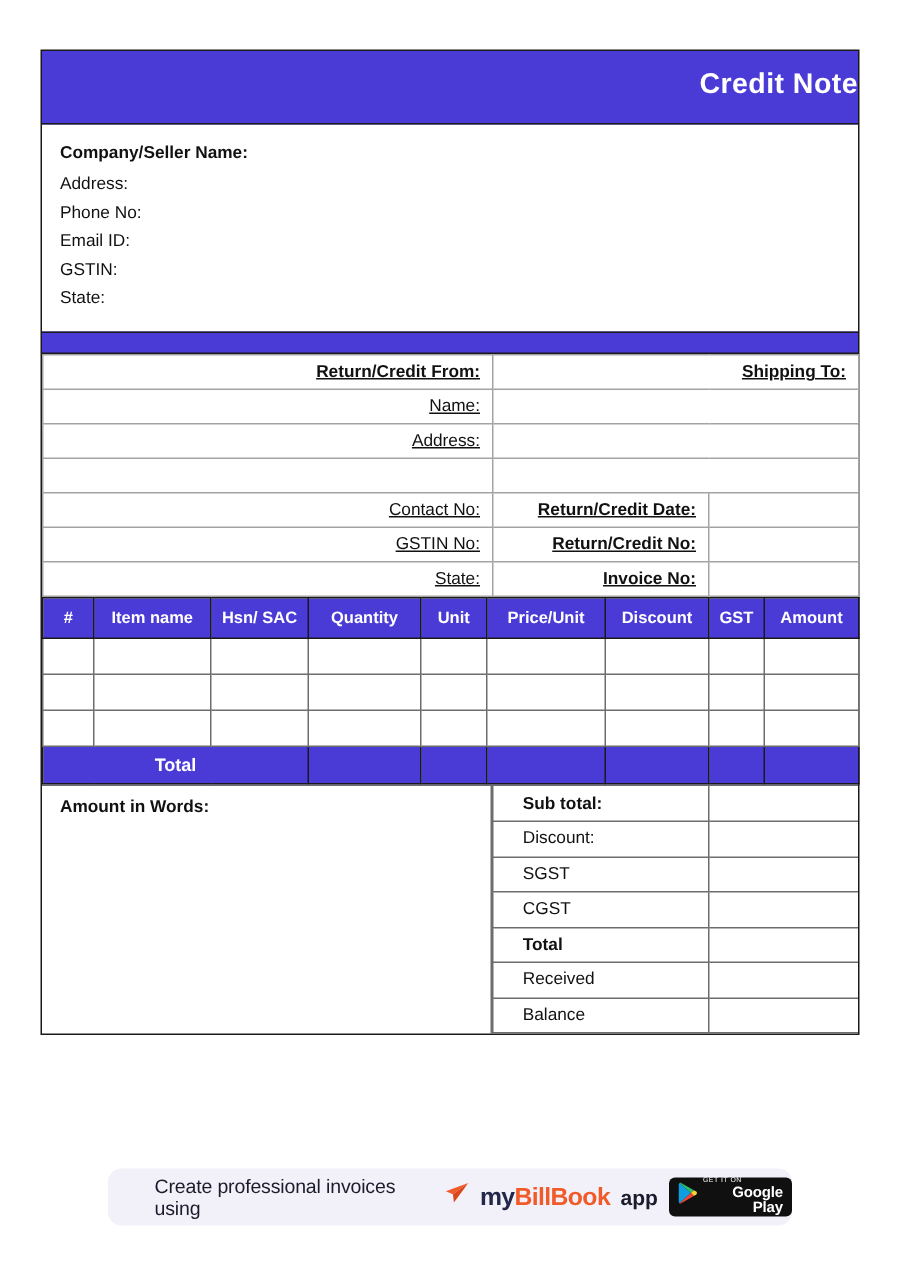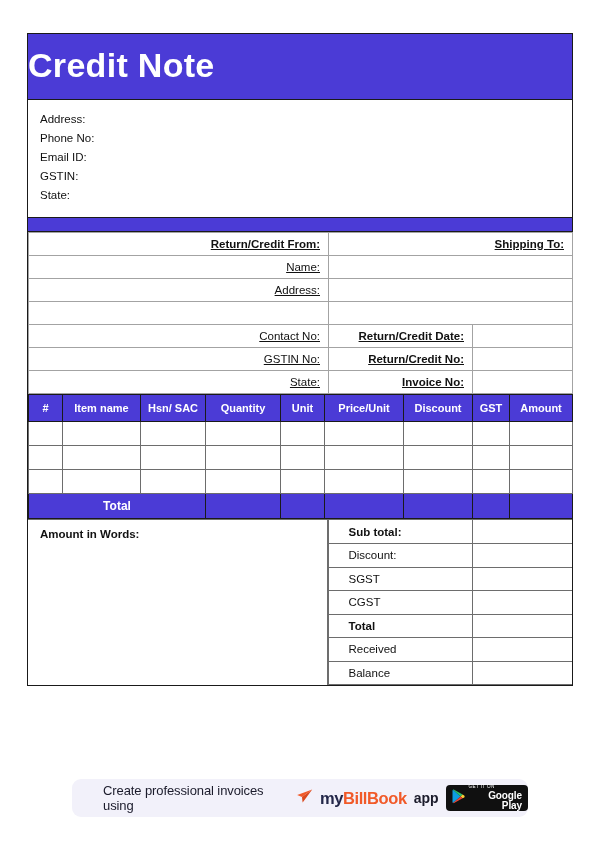--- a/index.html
+++ b/index.html
@@ -29,22 +29,22 @@
     width: 546px;
     border: 1px solid #1a1a1a;
     box-sizing: border-box;
     background: #ffffff;
   }
 
   
   .doc-title {
     background: #4b3bd6;
     color: #ffffff;
-    text-align: left;
-    font-size: 34px;
+    text-align: right;
+    font-size: 19px;
     font-weight: bold;
     letter-spacing: 0.3px;
     padding: 12px 0 14px 0;
     border-bottom: 1px solid #1a1a1a;
   }
 
   
   .seller {
     padding: 10px 12px 12px 12px;
     min-height: 95px;
@@ -250,20 +250,21 @@
 </head>
 <body>
 
 <div class="page">
 
   <div class="doc">
 
     <div class="doc-title">Credit Note</div>
 
     <div class="seller">
+      <div class="line strong">Company/Seller Name:</div>
       <div class="line">Address:</div>
       <div class="line">Phone No:</div>
       <div class="line">Email ID:</div>
       <div class="line">GSTIN:</div>
       <div class="line">State:</div>
     </div>
 
     <div class="strip"></div>
 
     <table class="grid parties">

